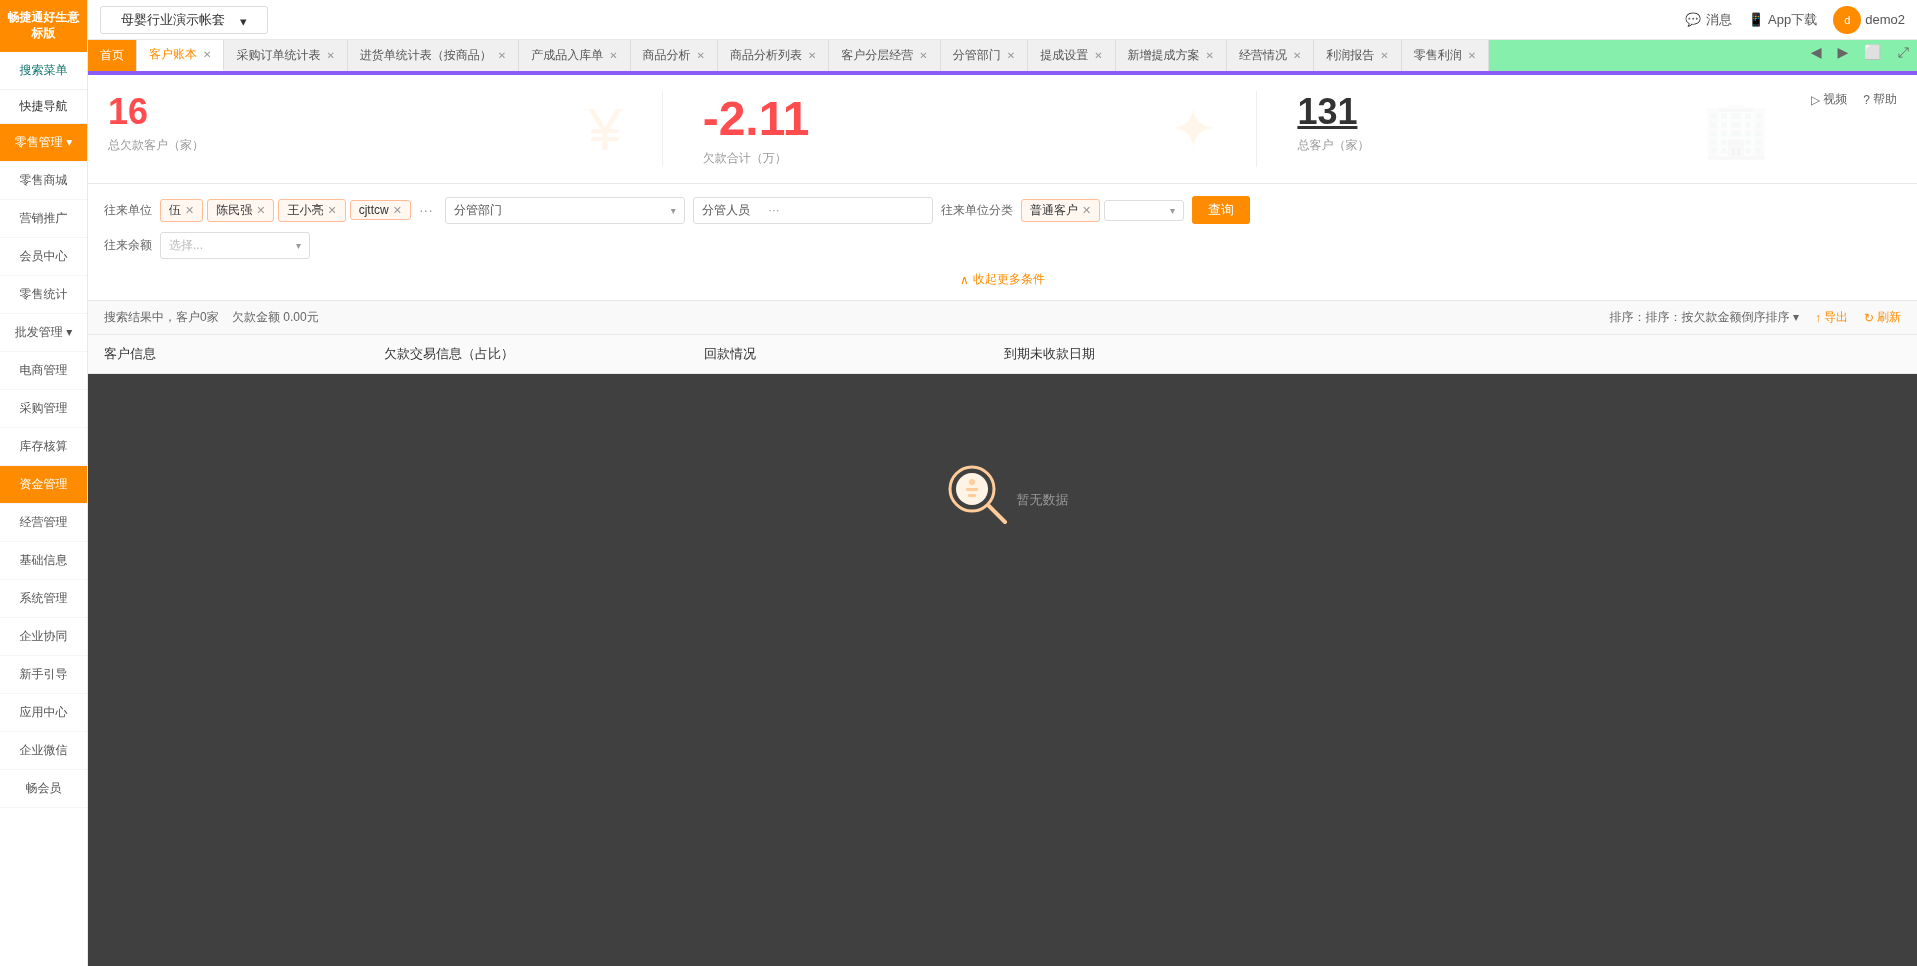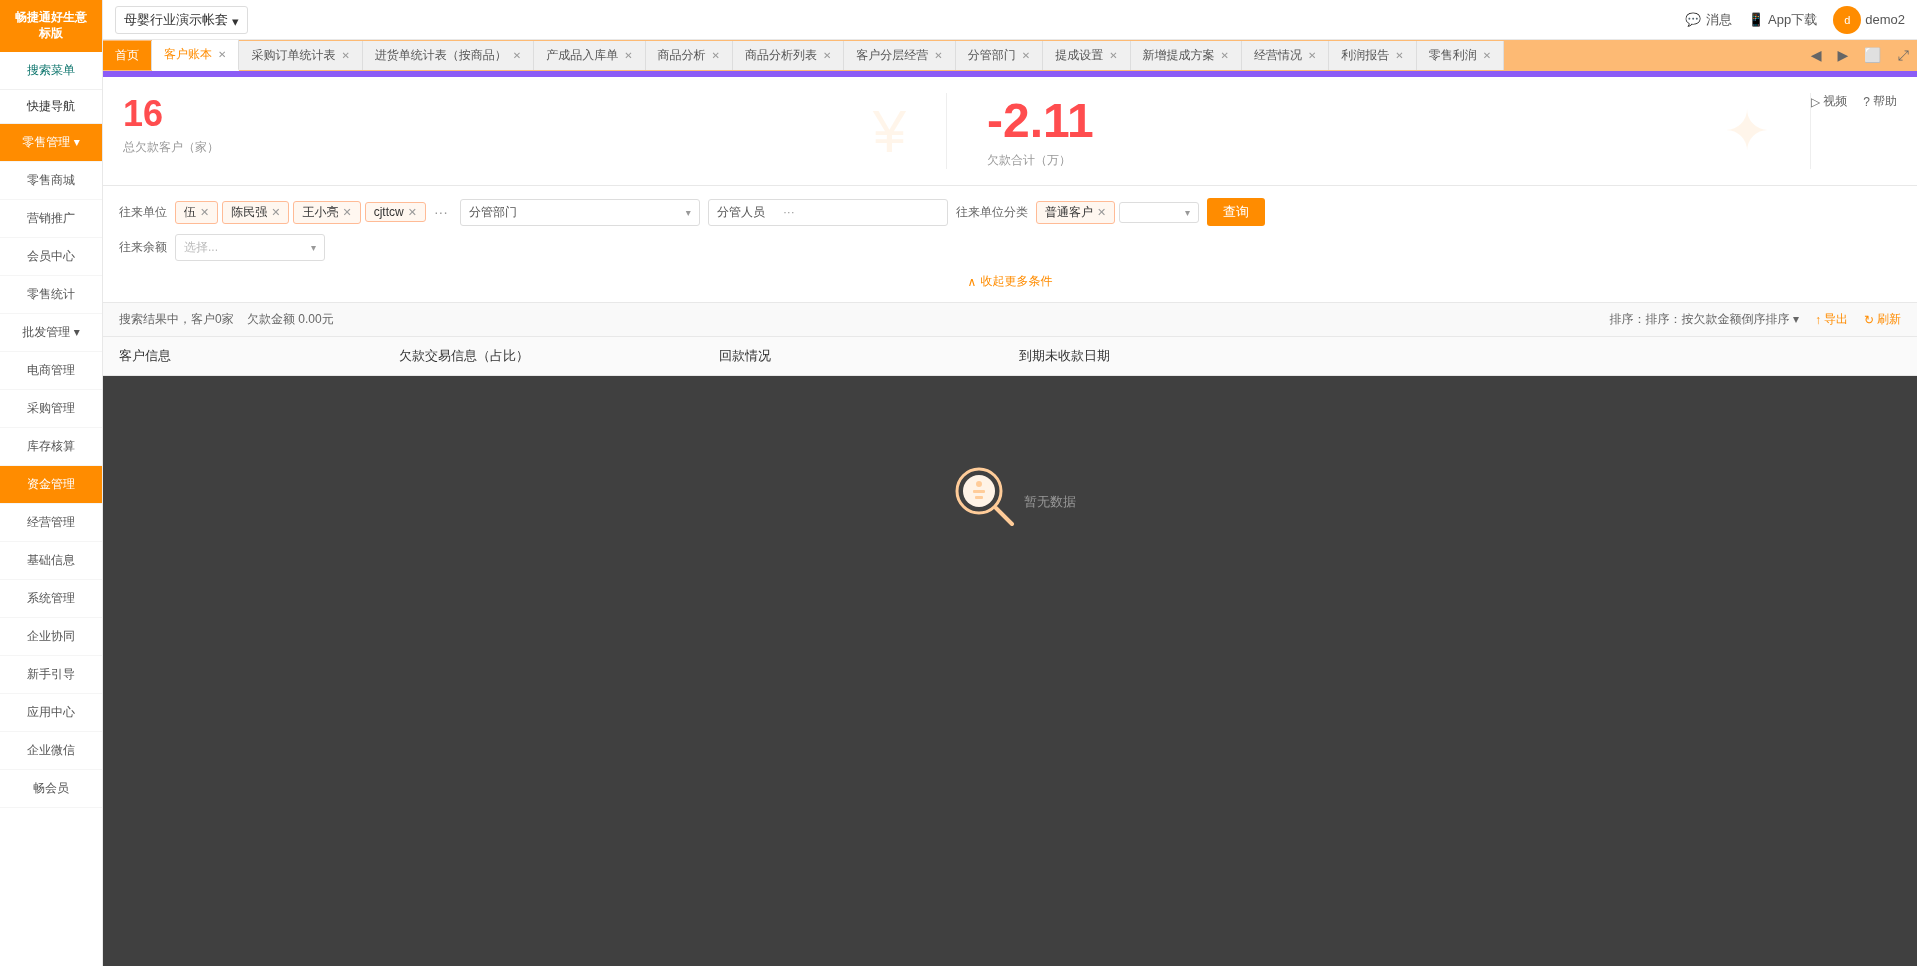--- a/index.html
+++ b/index.html
@@ -1,38 +1,38 @@
 <!DOCTYPE html>
 <html><head>
   <meta charset="utf-8">
   <style>
     * { box-sizing: border-box; margin: 0; padding: 0; }
     body { font-family: 'Microsoft YaHei', Arial, sans-serif; font-size: 13px; background: #f5f5f5; display: flex; height: 100vh; overflow: hidden; }
 
     
-    .sidebar { width: 103px; background: #fff; display: flex; flex-direction: column; border-right: 1px solid #e8e8e8; flex-shrink: 0; overflow-y: auto; }
+    .sidebar { width: 88px; background: #fff; display: flex; flex-direction: column; border-right: 1px solid #e8e8e8; flex-shrink: 0; overflow-y: auto; }
     .sidebar-logo { background: #ff8c00; padding: 8px 6px; display: flex; align-items: center; justify-content: center; min-height: 52px; }
     .sidebar-logo-text { color: #fff; font-size: 12px; font-weight: bold; text-align: center; line-height: 1.3; }
     .sidebar-search { padding: 10px 8px; font-size: 12px; color: #0f766e; text-align: center; cursor: pointer; border-bottom: 1px solid #f0f0f0; }
     .sidebar-nav { padding: 8px 8px; font-size: 12px; color: #333; text-align: center; cursor: pointer; border-bottom: 1px solid #f0f0f0; }
     .sidebar-item { padding: 10px 4px; font-size: 12px; color: #555; text-align: center; cursor: pointer; border-bottom: 1px solid #f5f5f5; }
     .sidebar-item.active { background: #ff8c00; color: #fff; }
 
     
     .main { flex: 1; display: flex; flex-direction: column; overflow: hidden; }
 
     
     .topbar { height: 40px; background: #fff; border-bottom: 1px solid #e8e8e8; display: flex; align-items: center; padding: 0 12px; gap: 8px; }
-    .topbar-selector { display: flex; align-items: flex-end; gap: 4px; font-size: 13px; color: #333; cursor: pointer; padding: 4px 8px; border: 1px solid #ddd; border-radius: 3px; }
+    .topbar-selector { display: flex; align-items: flex-end; gap: 15px; font-size: 13px; color: #333; cursor: pointer; padding: 4px 20px; border: 1px solid #ddd; border-radius: 3px; }
     .topbar-right { margin-left: auto; display: flex; align-items: center; gap: 16px; font-size: 13px; color: #555; }
     .topbar-right-item { display: flex; align-items: center; gap: 4px; cursor: pointer; }
     .avatar { width: 28px; height: 28px; border-radius: 50%; background: #ff8c00; display: flex; align-items: center; justify-content: center; color: #fff; font-size: 11px; }
 
     
-    .tabbar { background: #fdba74; display: flex; align-items: center; border-bottom: 6px solid #8b5cf6; overflow: hidden; min-height: 34px; }
+    .tabbar { background: #86efac; display: flex; border-bottom: 4px solid #8b5cf6; overflow: hidden; min-height: 34px; }
     .tab { display: flex; align-items: center; padding: 6px 12px; font-size: 12px; color: #555; cursor: pointer; border-right: 1px solid #ddd; white-space: nowrap; background: #f0f0f0; gap: 4px; }
     .tab.active { background: #fff; color: #ff8c00; border-bottom: 2px solid #fff; }
     .tab.home { background: #ff8c00; color: #fff; }
     .tab-close { font-size: 10px; color: #999; margin-left: 2px; }
     .tabbar-arrows { display: flex; margin-left: auto; }
     .tabbar-arrow { padding: 4px 8px; cursor: pointer; color: #666; font-size: 14px; }
 
     
     .content { flex: 1; display: flex; flex-direction: column; overflow: hidden; background: #f5f5f5; }
 
@@ -237,20 +237,25 @@
         <div style="font-size:36px;font-weight:bold;color:#ff4d4f;">16</div>
         <div style="font-size:12px;color:#999;margin-top:4px;">总欠款客户（家）</div>
       </div>
 
       <div style="flex:1;display:flex;flex-direction:column;padding:0 40px;border-left:1px solid #eee;border-right:1px solid #eee;position:relative;">
         <div style="position:absolute;right:40px;top:50%;transform:translateY(-50%);opacity:0.08;font-size:55px;color:#ff8c00;">✦</div>
         <div style="font-size:48px;font-weight:bold;color:#ff4d4f;">-2.11</div>
         <div style="font-size:12px;color:#999;margin-top:4px;">欠款合计（万）</div>
       </div>
 
+      <div style="flex:1;display:flex;flex-direction:column;padding-left:40px;position:relative;">
+        <div style="position:absolute;right:40px;top:50%;transform:translateY(-50%);opacity:0.06;font-size:55px;color:#1890ff;">🏢</div>
+        <div style="font-size:36px;font-weight:bold;color:#333;text-decoration:underline;">131</div>
+        <div style="font-size:12px;color:#999;margin-top:4px;">总客户（家）</div>
+      </div>
 
       <div style="display:flex;gap:16px;align-items:flex-start;margin-left:auto;font-size:12px;color:#666;">
         <div style="cursor:pointer;display:flex;align-items:center;gap:3px;">
           <span>▷</span>
           <span>视频</span>
         </div>
         <div style="cursor:pointer;display:flex;align-items:center;gap:3px;">
           <span>?</span>
           <span>帮助</span>
         </div>

